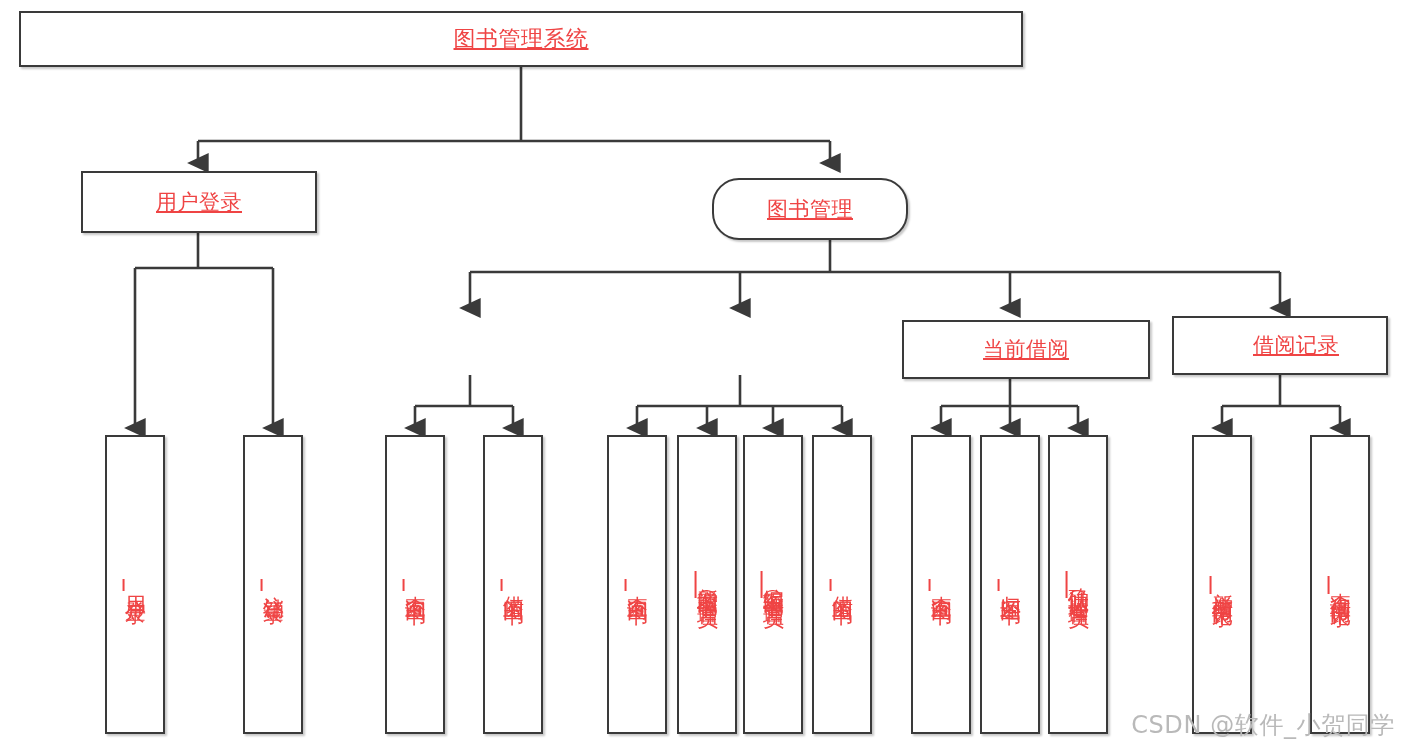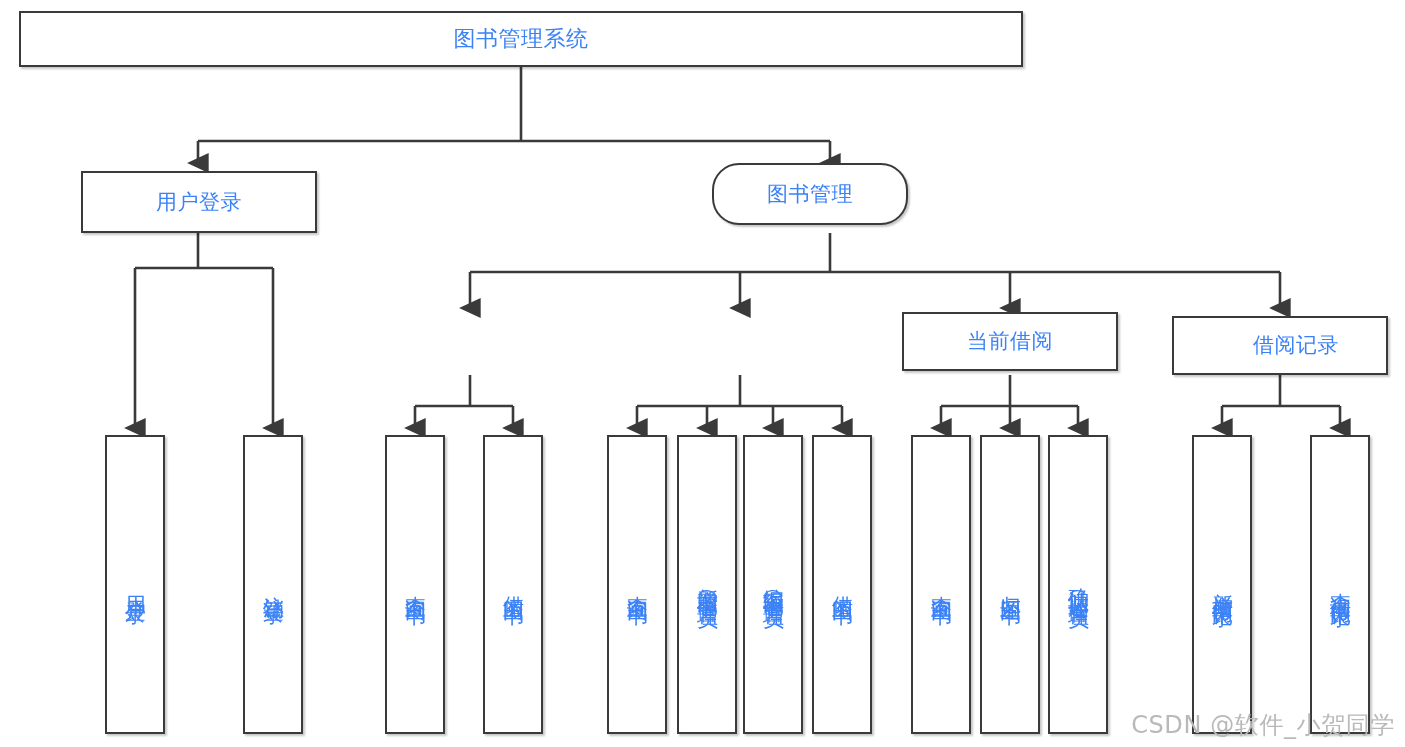--- a/index.html
+++ b/index.html
@@ -27,26 +27,27 @@
     box-sizing: border-box;
     background: #ffffff;
     border: 2px solid #3a3a3a;
     box-shadow: 2px 2px 2px rgba(0,0,0,0.22);
     display: flex;
     align-items: center;
     justify-content: center;
     z-index: 5;
   }
   .node .label {
-    color: #3b82f6;
+    color: #ef4444;
     font-size: 21px;
     line-height: 1.26;
     letter-spacing: 0.5px;
     white-space: nowrap;
     text-align: center;
+    text-decoration: underline;
   }
   .node.vertical .label {
     writing-mode: vertical-rl;
     text-orientation: upright;
     font-size: 21px;
     letter-spacing: 3px;
     line-height: 1.1;
     white-space: nowrap;
   }
   .node.root .label { font-size: 22px; }
@@ -116,25 +117,25 @@
     </g>
   </svg>
 
   <div class="node root" style="left:19px; top:11px; width:1004px; height:56px;">
     <span class="label">图书管理系统</span>
   </div>
 
   <div class="node" style="left:81px; top:171px; width:236px; height:62px;">
     <span class="label">用户登录</span>
   </div>
-  <div class="node" style="left:712px; top:163px; width:196px; height:62px;border-radius:27px;">
+  <div class="node" style="left:712px; top:178px; width:196px; height:62px;border-radius:27px;">
     <span class="label">图书管理</span>
   </div>
 
-  <div class="node" style="left:902px; top:312px; width:216px; height:59px;">
+  <div class="node" style="left:902px; top:320px; width:248px; height:59px;">
     <span class="label">当前借阅</span>
   </div>
   <div class="node" style="left:1172px; top:316px; width:216px; height:59px;padding-left:32px;">
     <span class="label">借阅记录</span>
   </div>
 
   <div class="node vertical" style="left:105px; top:435px; width:60px; height:299px;">
     <span class="label">用户登录</span>
   </div>
   <div class="node vertical" style="left:243px; top:435px; width:60px; height:299px;">

